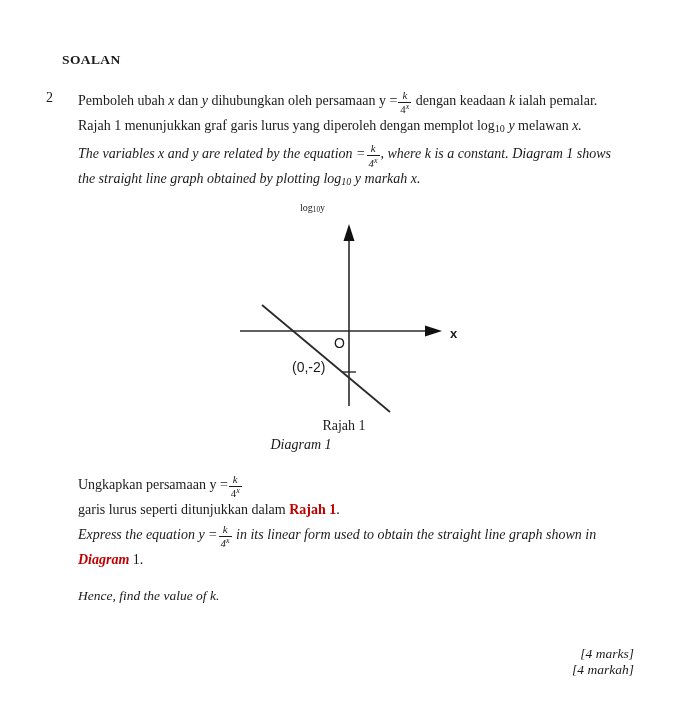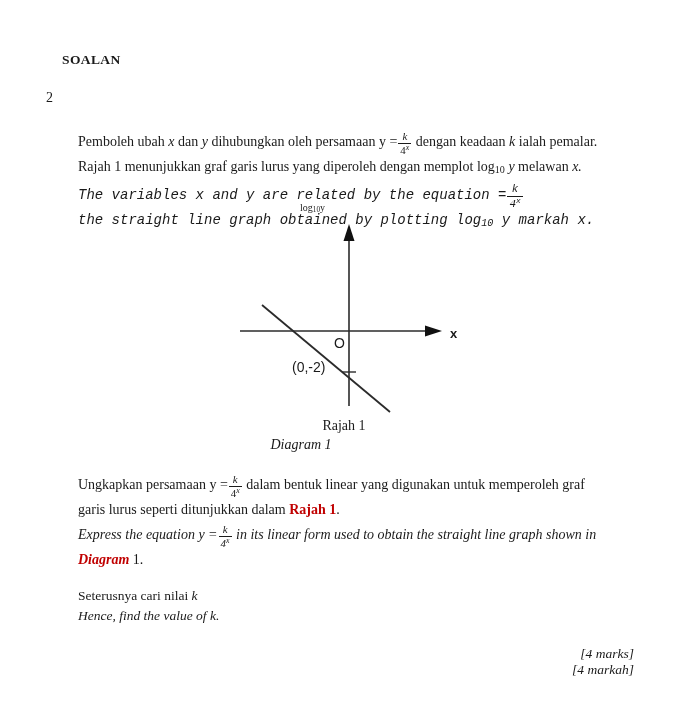--- a/index.html
+++ b/index.html
@@ -41,24 +41,23 @@
   }
 
   .qbody {
     position: absolute;
     left: 78px;
     top: 88px;
     width: 566px;
     font-size: 14px;
     line-height: 25px;
     text-align: justify;
-    margin-top: 41px;
   }
   .qbody .ln { display: block; white-space: nowrap; }
-  .qbody .ln.it { font-style: italic; font-family: Liberation Mono, monospace; }
+  .qbody .ln.it { font-style: italic; }
 
   .lower-block {
     position: absolute;
     left: 78px;
     top: 472px;
     width: 566px;
     font-size: 14px;
     line-height: 25px;
   }
   .lower-block .ln { display: block; }
@@ -208,21 +207,21 @@
       <span>y =</span><span class="frac"><span class="num">k</span><span class="bar"></span><span class="den"><span>4</span><sup>x</sup></span></span>
       <span>dengan keadaan</span>
       <var>k</var>
       <span>ialah pemalar.</span></span>
 
     <span class="ln"><span>Rajah 1 menunjukkan graf garis lurus yang diperoleh dengan memplot log</span><span class="logsub">10</span>
       <var>y</var>
       <span>melawan</span>
       <var>x.</var></span>
 
-    <span class="ln it"><span>The variables x and y are related by the equation =</span><span class="frac"><span class="num">k</span><span class="bar"></span><span class="den"><span>4</span><sup>x</sup></span></span></span>
+    <span class="ln it"><span>The variables x and y are related by the equation =</span><span class="frac"><span class="num">k</span><span class="bar"></span><span class="den"><span>4</span><sup>x</sup></span></span><span>, where k is a constant. Diagram 1 shows</span></span>
 
     <span class="ln it"><span>the straight line graph obtained by plotting log</span><span class="logsub">10</span> <span>y markah x.</span></span>
   </div>
 
   <div class="dg-ylabel"><span>log</span><span class="sub">10</span><span>y</span></div>
 
   <div class="diagram">
     <svg width="262" height="262" viewBox="0 0 262 262">
 
       <line x1="127" y1="42" x2="127" y2="210" stroke="#2b2b2b" stroke-width="1.6"></line>
@@ -240,33 +239,32 @@
   <div class="dg-xlabel">x</div>
   <div class="dg-origin">O</div>
   <div class="dg-point">(0,-2)</div>
 
   <div class="dg-cap1">Rajah 1</div>
   <div class="dg-cap2">Diagram 1</div>
 
   <div class="lower-block">
     <span class="ln"><span>Ungkapkan persamaan</span>
       <span>y =</span><span class="frac"><span class="num">k</span><span class="bar"></span><span class="den"><span>4</span><sup>x</sup></span></span>
-      <span>dalam bentuk linear yang digunakan untuk memperoleh graf</span></span>
+      </span>
 
     <span class="ln"><span>garis lurus seperti ditunjukkan dalam</span>
       <span class="red">Rajah 1</span><span>.</span></span>
 
     <span class="ln it"><span>Express the equation</span>
       <span>y =</span><span class="frac"><span class="num">k</span><span class="bar"></span><span class="den"><span>4</span><sup>x</sup></span></span>
       <span>in its linear form used to obtain the straight line graph shown in</span></span>
 
     <span class="ln"><span class="red-it">Diagram</span> <span>1</span><span>.</span></span>
   </div>
 
   <div class="tail-block">
-    <span class="ln"><span>Seterusnya cari nilai</span> <var>k</var></span>
     <span class="ln it">Hence, find the value of k.</span>
   </div>
 
   <div class="marks m1">[4 markah]</div>
   <div class="marks m2">[4 marks]</div>
 
 </div>
 
 </body></html>

